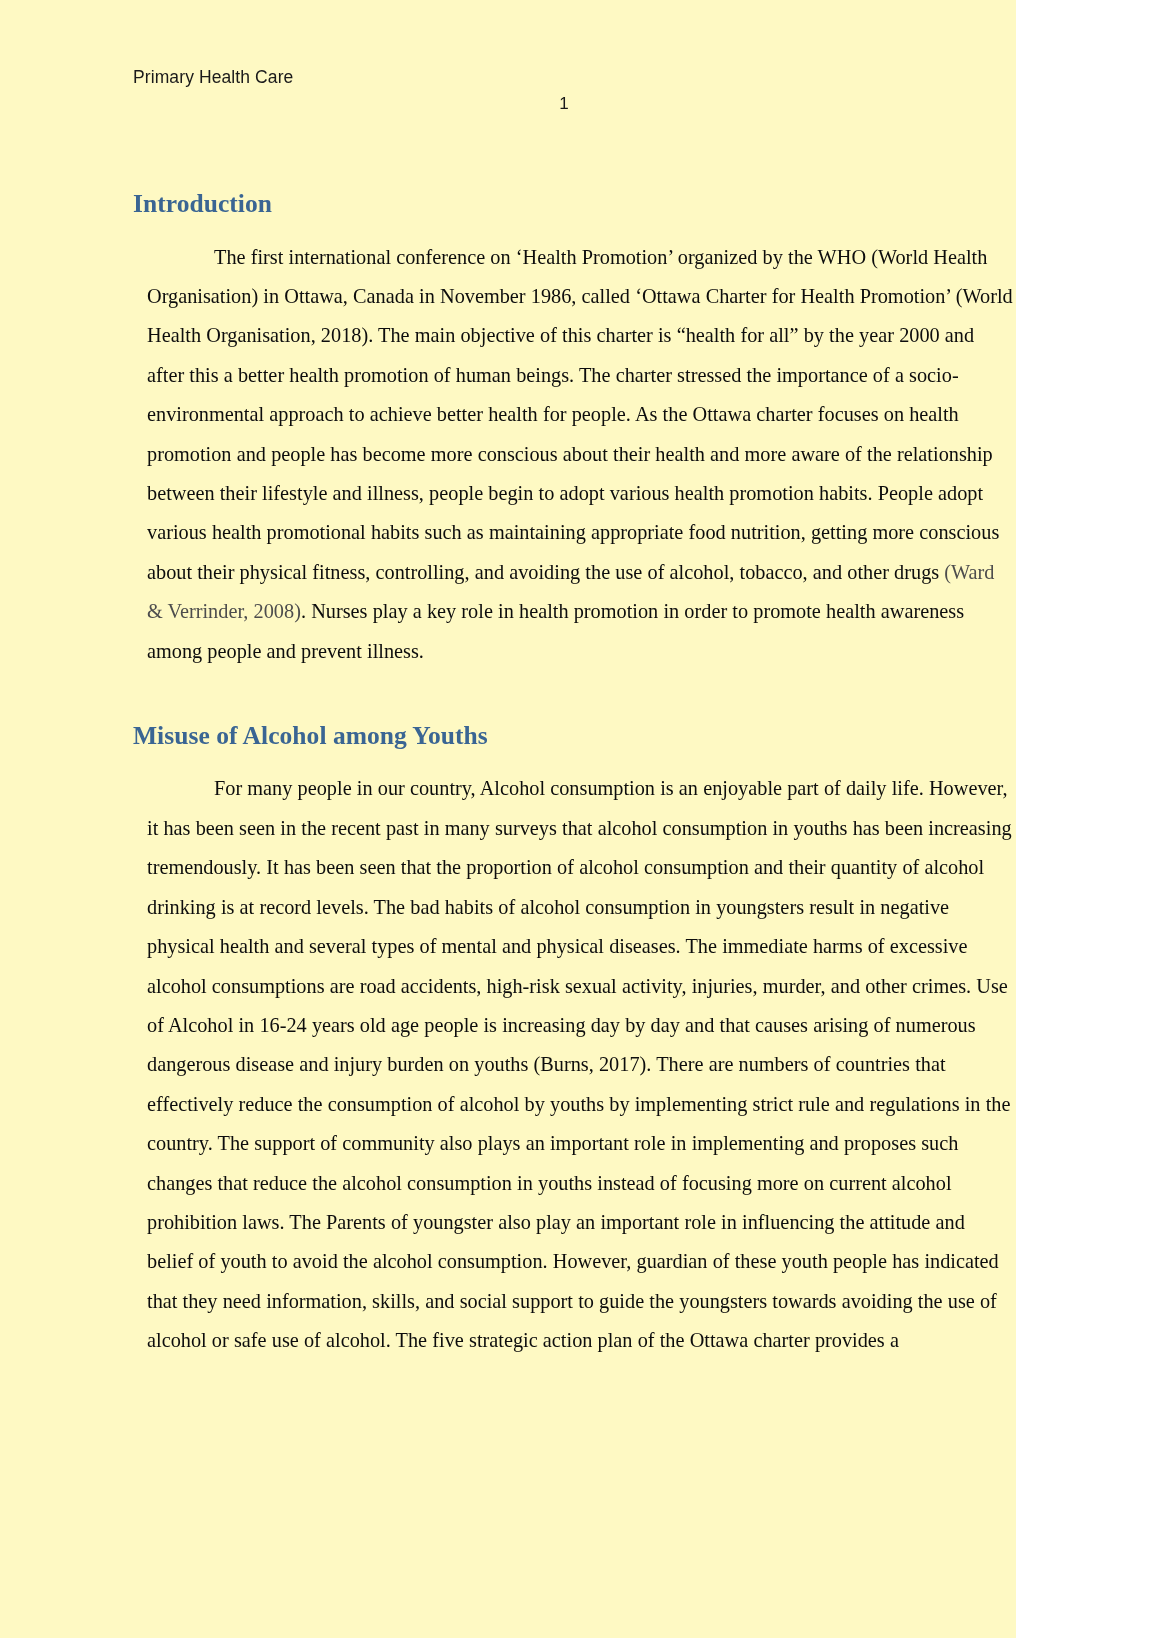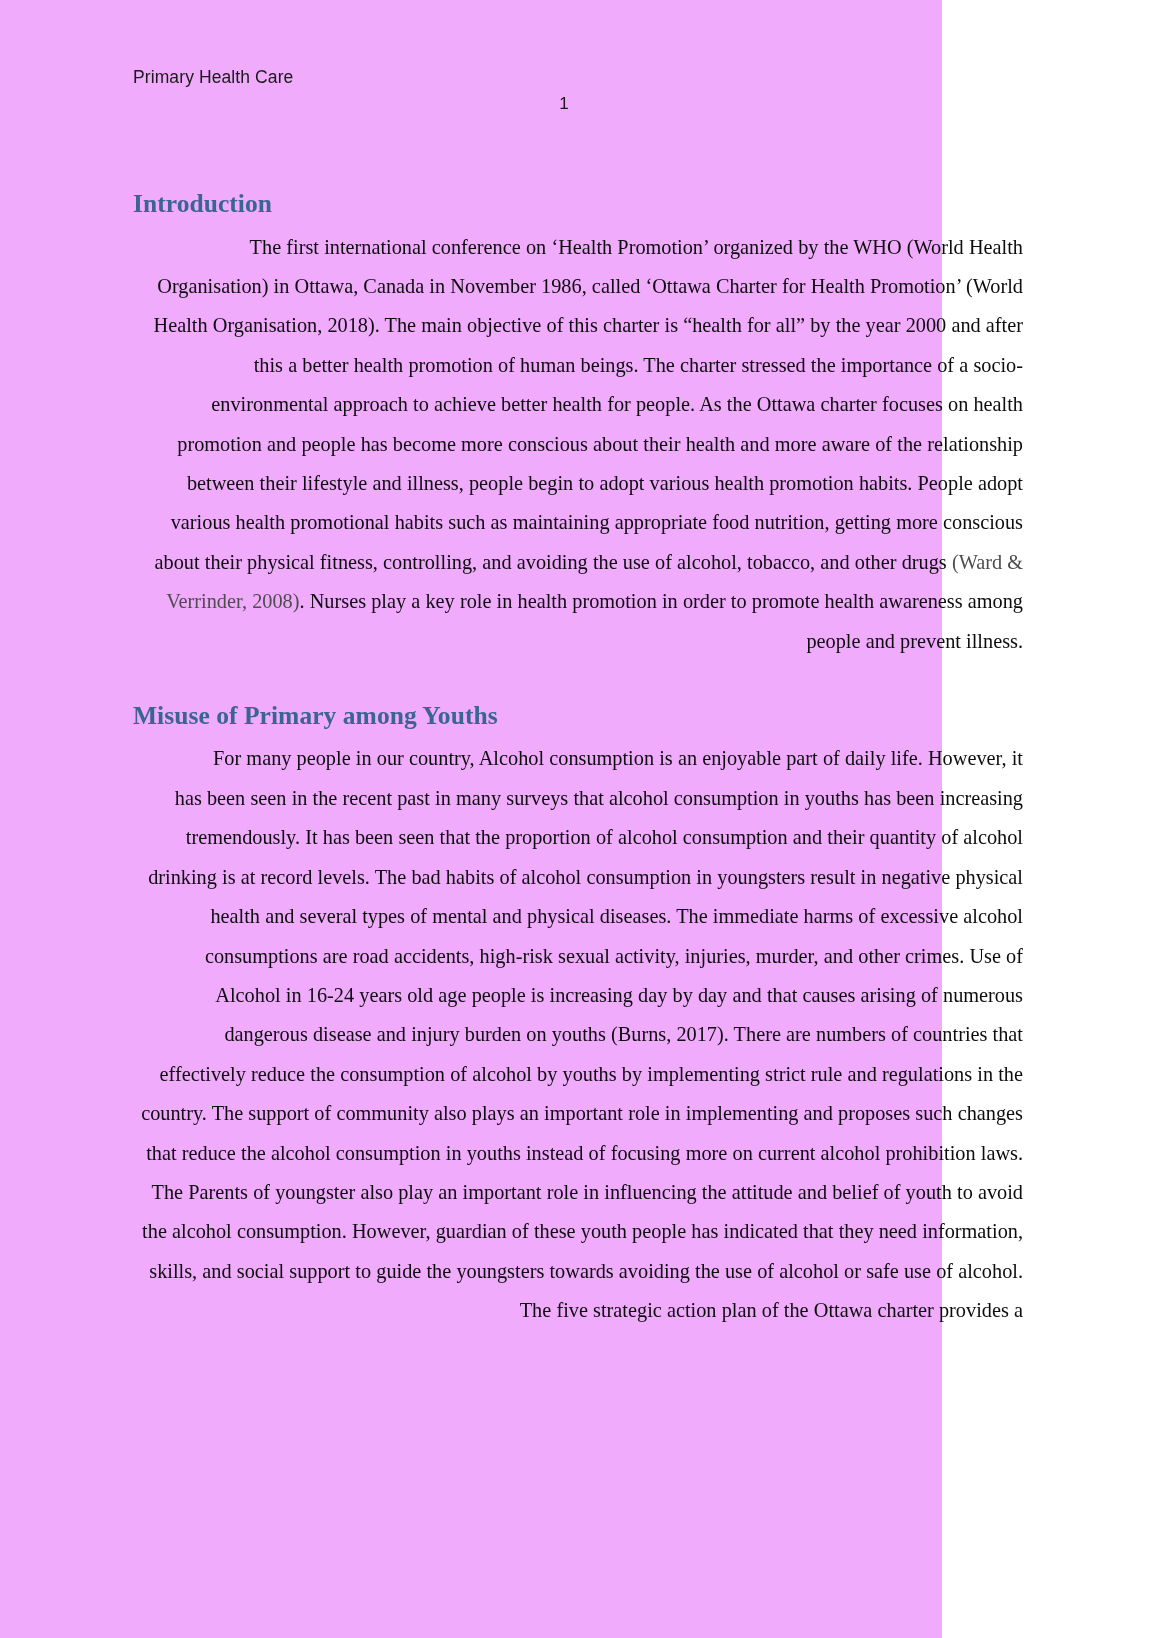--- a/index.html
+++ b/index.html
@@ -12,23 +12,23 @@
     width: 1158px;
     height: 1638px;
     overflow: hidden;
     font-family: "Liberation Serif", "DejaVu Serif", serif;
     color: #000000;
     -webkit-font-smoothing: antialiased;
   }
 
   .page {
     position: relative;
-    width: 942px;
+    width: 1016px;
     height: 1638px;
-    background: #f0abfc;
+    background: #fef9c3;
     box-sizing: border-box;
   }
 
   
   .running-header {
     position: absolute;
     left: 133px;
     top: 66px;
     font-family: "Liberation Sans", "DejaVu Sans", sans-serif;
     font-size: 17.5px;
@@ -68,25 +68,25 @@
     line-height: 39.5px;
     color: #3a6593;
     text-align: left;
     letter-spacing: 0.05px;
   }
 
   .heading-block-1 { padding-top: 14px; }
   .heading-block-2 { padding-top: 31px; }
 
   p.body-par {
-    margin: 4px;
+    margin: 14px;
     font-size: 20.3px;
     line-height: 39.4px;
     color: #0d0d0d;
-    text-align: right;
+    text-align: left;
     text-indent: 67px;
     word-spacing: 0.1px;
   }
 
   .par-after-heading { margin-top: 2px; }
 
   .cite {
     color: #4d4d4d;
   }
 
@@ -106,18 +106,18 @@
   <div class="page-number">1</div>
 
   <div class="content content-clip">
 
     <div class="heading-block-1">
       <h1 class="section-heading">Introduction</h1>
       <p class="body-par par-after-heading">The first international conference on ‘Health Promotion’ organized by the WHO (World Health Organisation) in Ottawa, Canada in November 1986, called ‘Ottawa Charter for Health Promotion’ (World Health Organisation, 2018). The main objective of this charter is “health for all” by the year 2000 and after this a better health promotion of human beings. The charter stressed the importance of a socio-environmental approach to achieve better health for people. As the Ottawa charter focuses on health promotion and people has become more conscious about their health and more aware of the relationship between their lifestyle and illness, people begin to adopt various health promotion habits. People adopt various health promotional habits such as maintaining appropriate food nutrition, getting more conscious about their physical fitness, controlling, and avoiding the use of alcohol, tobacco, and other drugs <span class="cite">(Ward &amp; Verrinder, 2008)</span>. Nurses play a key role in health promotion in order to promote health awareness among people and prevent illness.</p>
     </div>
 
     <div class="heading-block-2">
-      <h1 class="section-heading">Misuse of Primary among Youths</h1>
+      <h1 class="section-heading">Misuse of Alcohol among Youths</h1>
       <p class="body-par par-after-heading">For many people in our country, Alcohol consumption is an enjoyable part of daily life. However, it has been seen in the recent past in many surveys that alcohol consumption in youths has been increasing tremendously. It has been seen that the proportion of alcohol consumption and their quantity of alcohol drinking is at record levels. The bad habits of alcohol consumption in youngsters result in negative physical health and several types of mental and physical diseases. The immediate harms of excessive alcohol consumptions are road accidents, high-risk sexual activity, injuries, murder, and other crimes. Use of Alcohol in 16-24 years old age people is increasing day by day and that causes arising of numerous dangerous disease and injury burden on youths (Burns, 2017). There are numbers of countries that effectively reduce the consumption of alcohol by youths by implementing strict rule and regulations in the country. The support of community also plays an important role in implementing and proposes such changes that reduce the alcohol consumption in youths instead of focusing more on current alcohol prohibition laws. The Parents of youngster also play an important role in influencing the attitude and belief of youth to avoid the alcohol consumption. However, guardian of these youth people has indicated that they need information, skills, and social support to guide the youngsters towards avoiding the use of alcohol or safe use of alcohol. The five strategic action plan of the Ottawa charter provides a</p>
     </div>
 
   </div>
 </div>
 
 </body></html>

